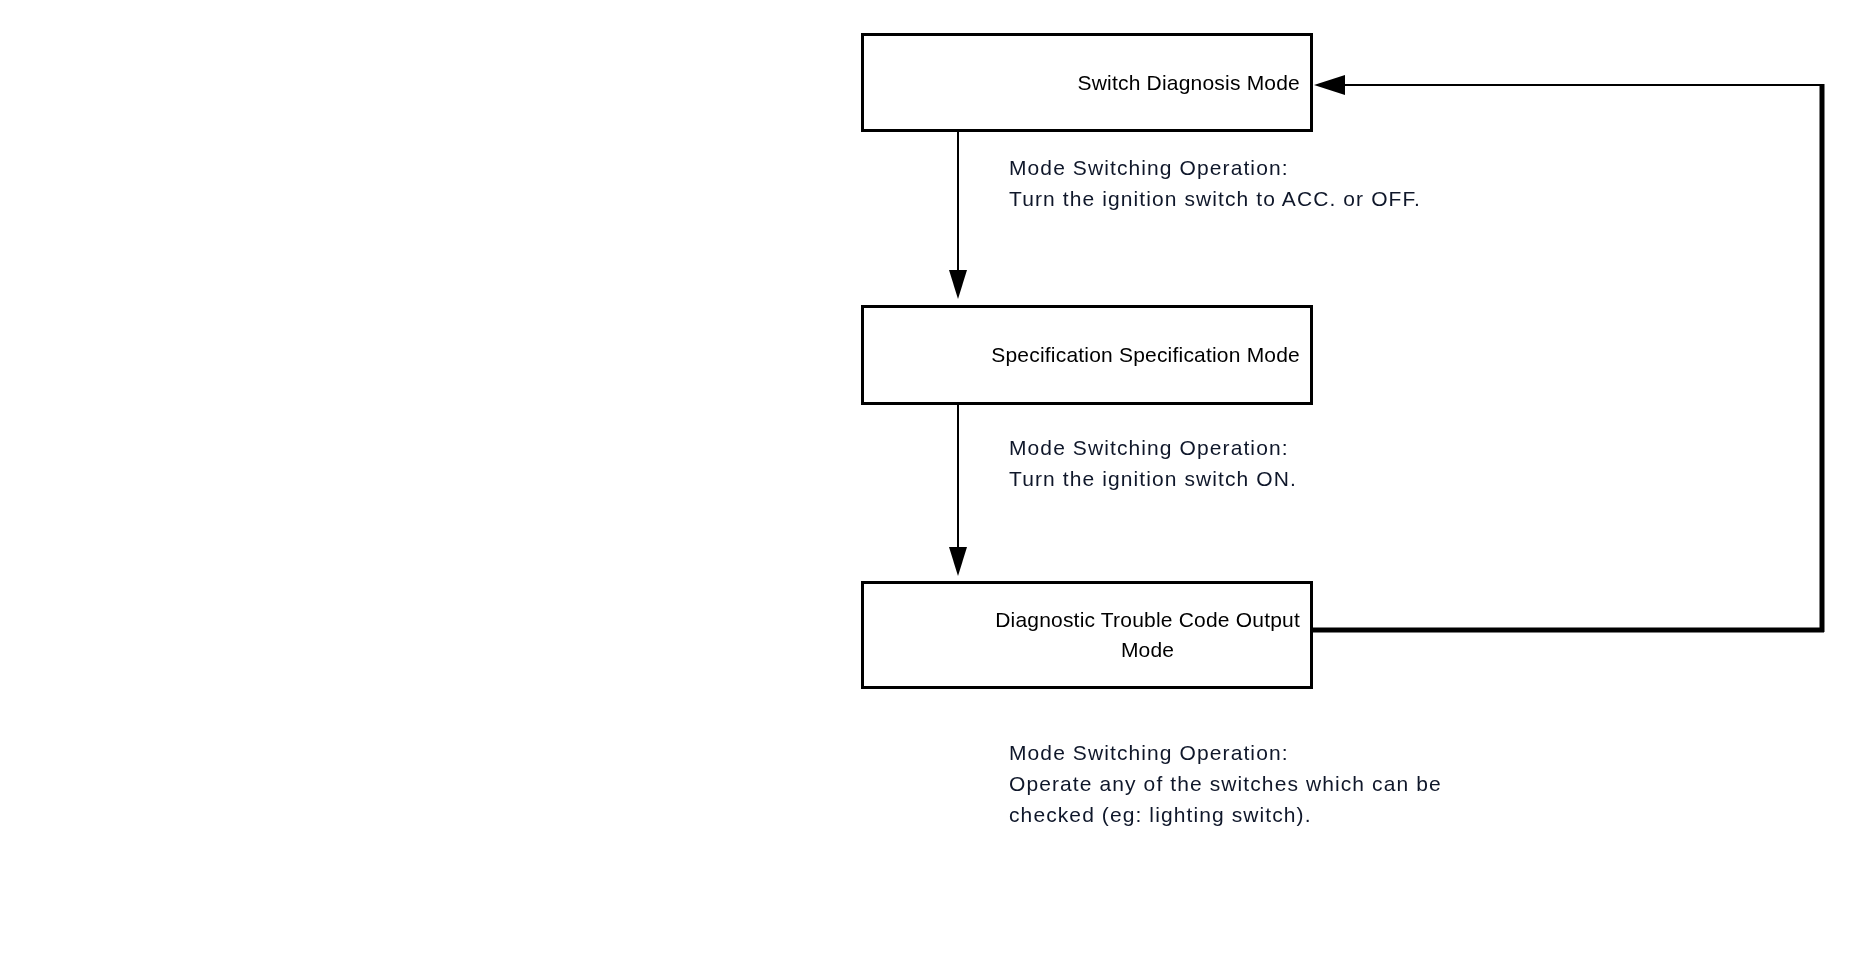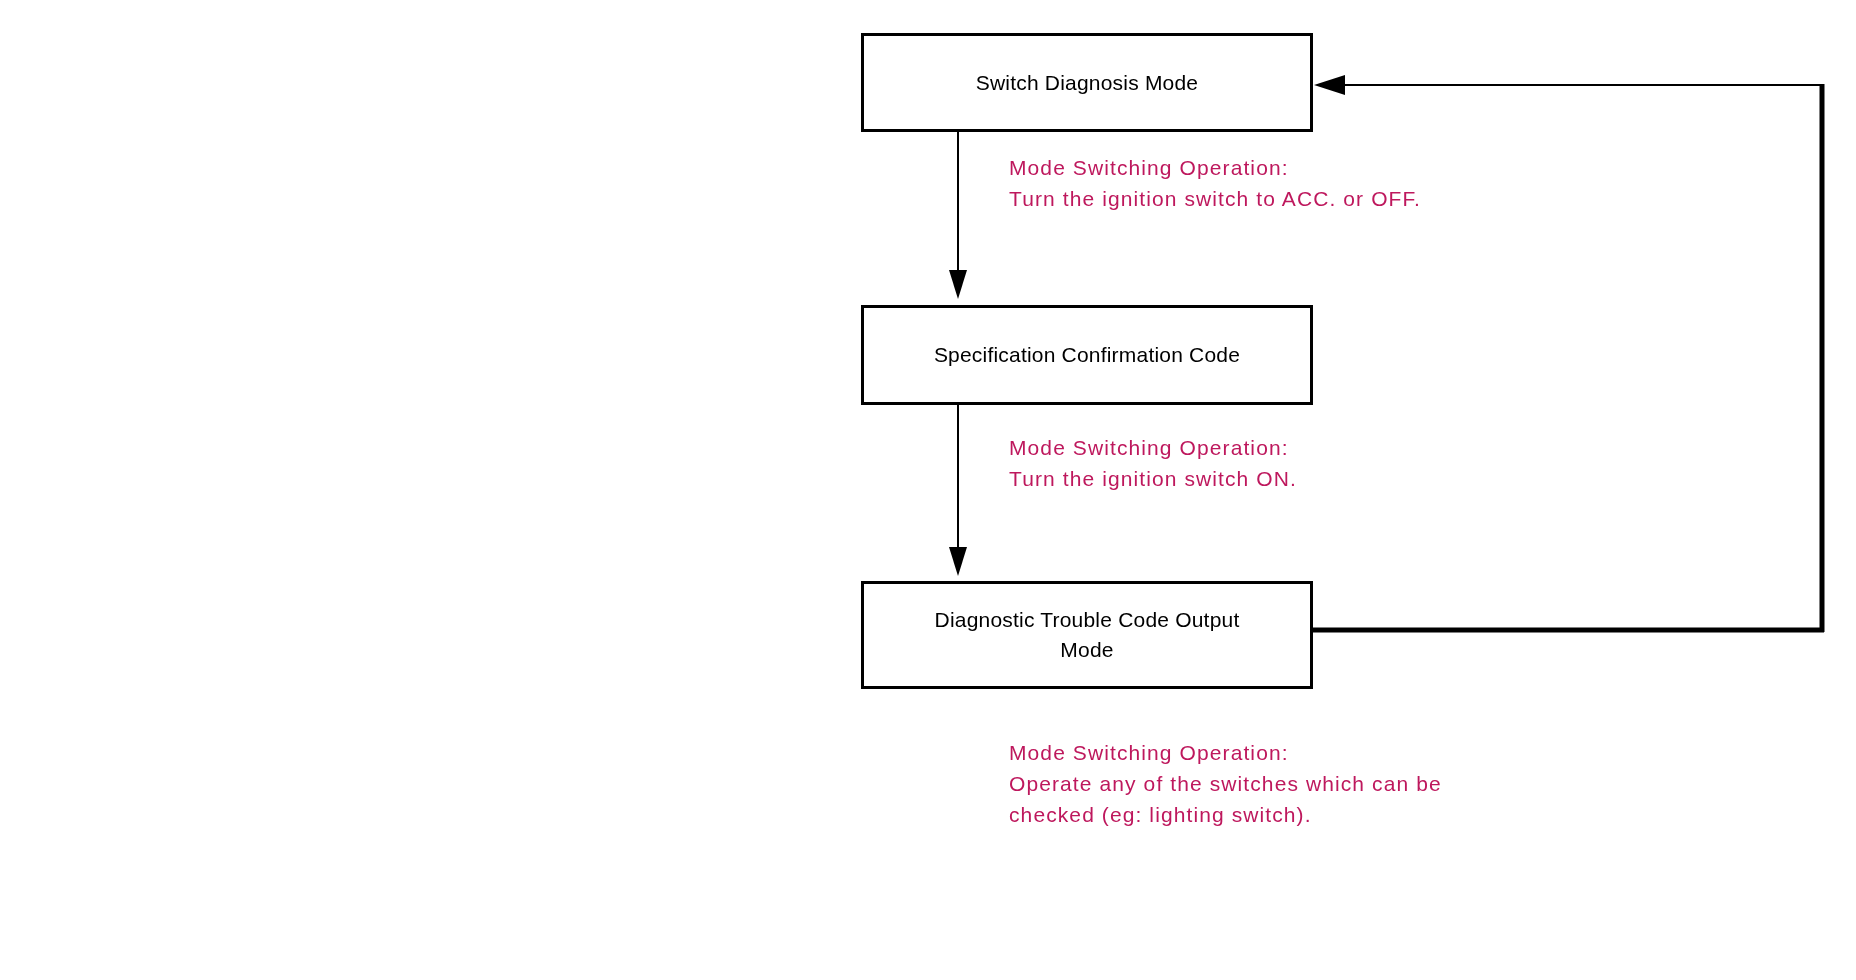--- a/index.html
+++ b/index.html
@@ -19,41 +19,41 @@
     background: #ffffff;
     overflow: hidden;
   }
   .node {
     position: absolute;
     box-sizing: border-box;
     border: 3px solid #000000;
     background: #ffffff;
     display: flex;
     align-items: center;
-    justify-content: center;
+    justify-content: flex-end;
     text-align: center;
   }
   .node-label {
     font-size: 21px;
     line-height: 30px;
     letter-spacing: 0.2px;
     color: #000000;
     white-space: pre-line;
     padding: 0 10px;
   }
   #node-1 { left: 861px; top: 33px;  width: 452px; height: 99px;  }
   #node-2 { left: 861px; top: 305px; width: 452px; height: 100px; }
   #node-3 { left: 861px; top: 581px; width: 452px; height: 108px; }
 
   .annotation {
     position: absolute;
     font-size: 21px;
     line-height: 31px;
     letter-spacing: 1.1px;
-    color: #be185d;
+    color: #0f172a;
     white-space: pre-line;
   }
   #annotation-1 { left: 1009px; top: 152px; }
   #annotation-2 { left: 1009px; top: 432px; }
   #annotation-3 { left: 1009px; top: 737px; }
 
   svg.overlay {
     position: absolute;
     left: 0;
     top: 0;
@@ -89,21 +89,21 @@
 
       <polygon points="1314,85 1345,75 1345,95" fill="#000000"></polygon>
     </g>
   </svg>
 
   <div class="node" id="node-1">
     <span class="node-label">Switch Diagnosis Mode</span>
   </div>
 
   <div class="node" id="node-2">
-    <span class="node-label">Specification Confirmation Code</span>
+    <span class="node-label">Specification Specification Mode</span>
   </div>
 
   <div class="node" id="node-3">
     <span class="node-label">Diagnostic Trouble Code Output
 Mode</span>
   </div>
 
   <div class="annotation" id="annotation-1">Mode Switching Operation:
 Turn the ignition switch to ACC. or OFF.</div>
   <div class="annotation" id="annotation-2">Mode Switching Operation:

